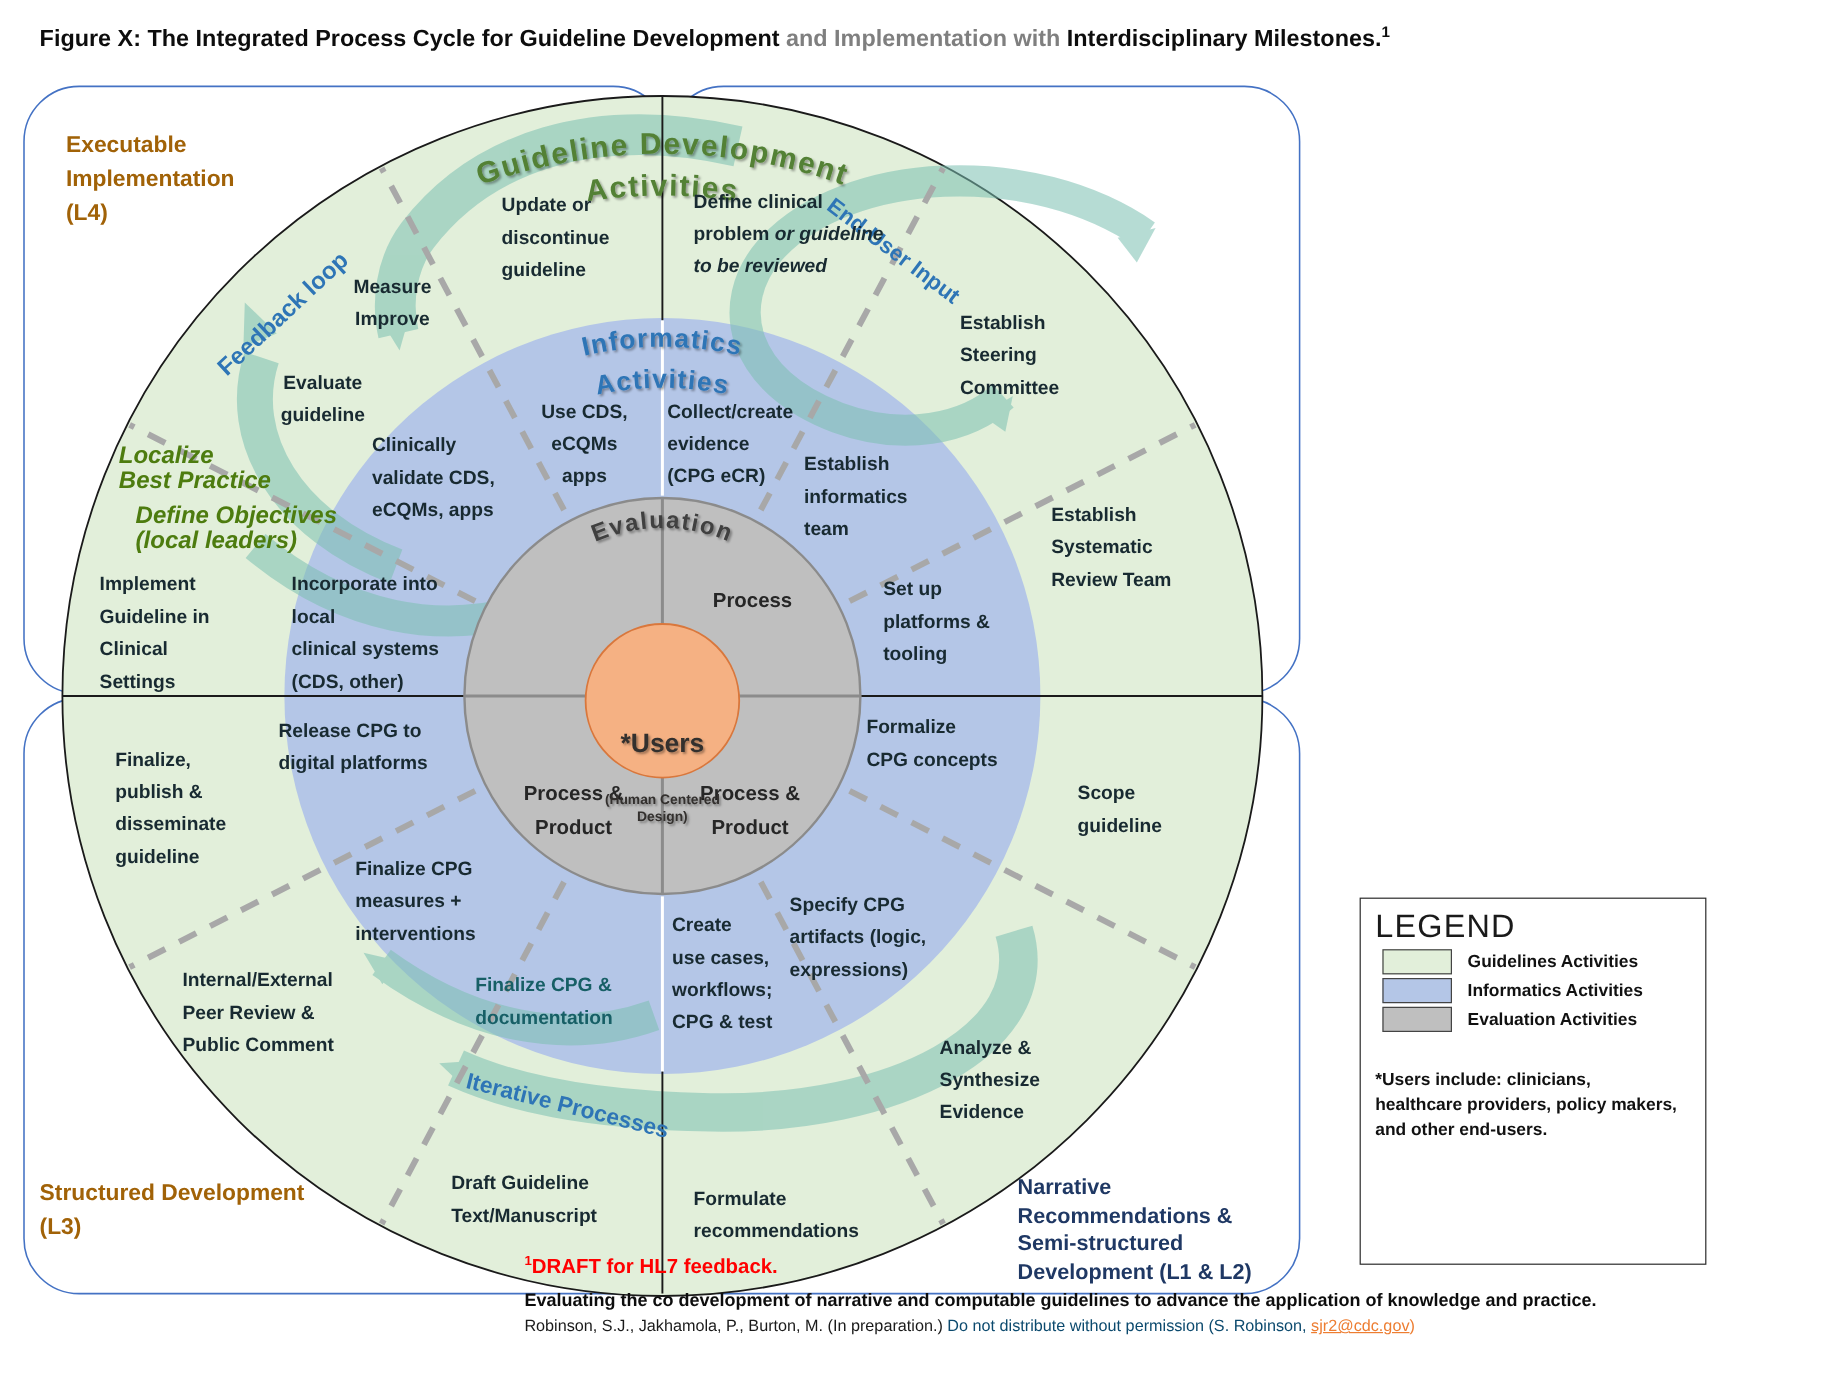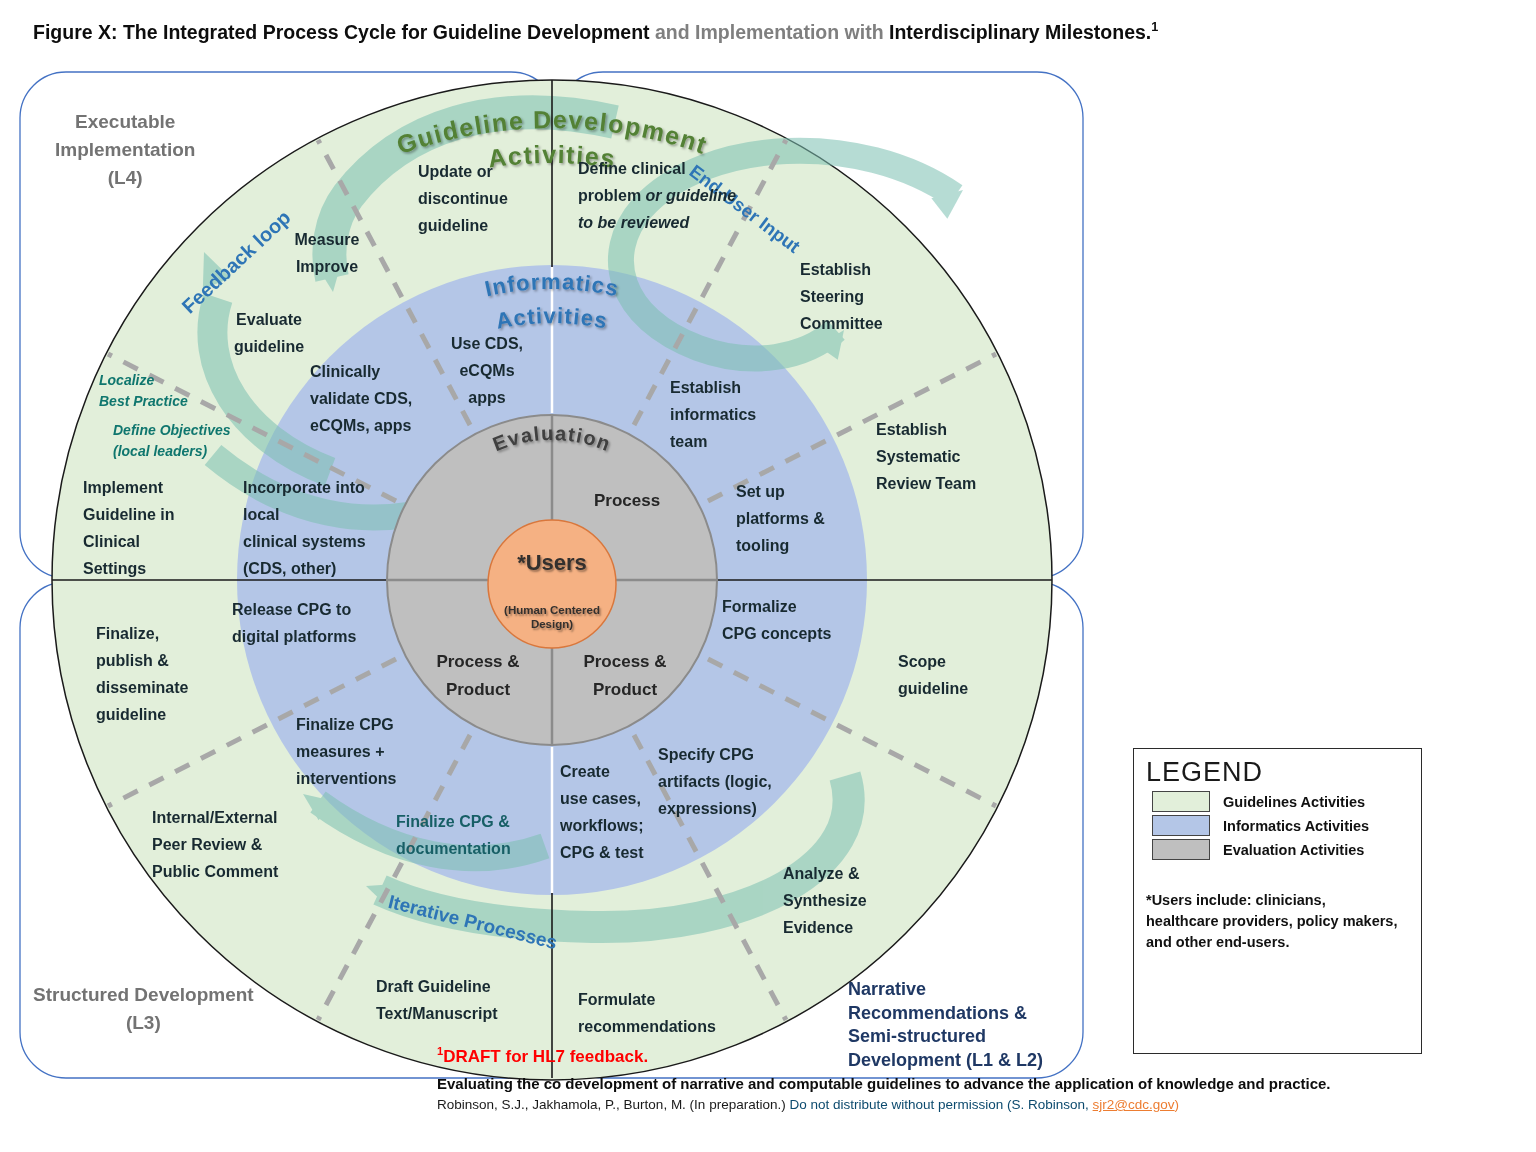--- a/index.html
+++ b/index.html
@@ -2,23 +2,23 @@
 <html><head>
 <meta charset="utf-8">
 <style>
   html,body{margin:0;padding:0;background:#fff;}
   #stage{position:relative;width:1536px;height:1152px;background:#fff;overflow:hidden;
          font-family:"Liberation Sans","DejaVu Sans",sans-serif;}
   #diagram{position:absolute;left:0;top:0;}
   .lbl{position:absolute;font-weight:bold;color:#182a31;font-size:16px;line-height:27px;
        white-space:pre-line;}
   .center-al{text-align:center;}
-  .navy{color:#737373;font-size:19px;line-height:28px;text-align:center;}
+  .navy{color:#a16207;font-size:19px;line-height:28px;}
   .navy-sm{color:#1f3864;font-size:18px;line-height:23.5px;}
-  .gray-italic{color:#0f766e;font-style:italic;font-size:14px;line-height:21px;}
+  .gray-italic{color:#4d7c0f;font-style:italic;font-size:20px;line-height:21px;}
   .rot{transform-origin:0 0;}
   .swoosh-label{color:#2e75b6;font-weight:bold;white-space:nowrap;}
   .teal-text{color:#175f66;}
   .eval-lbl{color:#262626;font-size:17px;line-height:28px;}
   .shadowed{text-shadow:1.5px 1.5px 2px rgba(0,0,0,0.35);}
   #title{position:absolute;left:33px;top:20px;font-size:19.5px;font-weight:bold;color:#0d0d0d;}
   #title .gray-part{color:#7f7f7f;}
   sup{font-size:0.65em;}
   #users-block{color:#33302e;}
   #users-title{font-size:22px;line-height:26px;font-weight:bold;}
@@ -187,20 +187,23 @@
 disseminate
 guideline</div>
   <div class="lbl" style="left:83px;top:474px;">Implement
 Guideline in
 Clinical
 Settings</div>
 
   <div class="lbl center-al" style="left:432px;top:330px;width:110px;">Use CDS,
 eCQMs
 apps</div>
+  <div class="lbl" style="left:556px;top:330px;">Collect/create
+evidence
+(CPG eCR)</div>
   <div class="lbl" style="left:670px;top:374px;">Establish
 informatics
 team</div>
   <div class="lbl" style="left:736px;top:478px;">Set up
 platforms &amp;
 tooling</div>
   <div class="lbl" style="left:722px;top:593px;">Formalize
 CPG concepts</div>
   <div class="lbl" style="left:658px;top:701px;margin-top:40px;">Specify CPG
 artifacts (logic,
@@ -223,21 +226,21 @@
   <div class="lbl" style="left:310px;top:358px;">Clinically
 validate CDS,
 eCQMs, apps</div>
 
   <div class="lbl eval-lbl" style="left:594px;top:487px;">Process</div>
   <div class="lbl eval-lbl center-al" style="left:408px;top:648px;width:140px;">Process &amp;
 Product</div>
   <div class="lbl eval-lbl center-al" style="left:555px;top:648px;width:140px;">Process &amp;
 Product</div>
 
-  <div class="lbl center-al shadowed" id="users-block" style="left:482px;top:523px;width:140px;">
+  <div class="lbl center-al shadowed" id="users-block" style="left:482px;top:580px;width:140px;">
     <div id="users-title">*Users</div>
     <div id="users-sub">(Human Centered
 Design)</div>
   </div>
 
   <div id="legend-box">
     <div id="legend-title">LEGEND</div>
     <div class="legend-row">
       <span class="legend-swatch" style="background: rgb(226, 239, 218);"></span>
       <span class="legend-label">Guidelines Activities</span>

